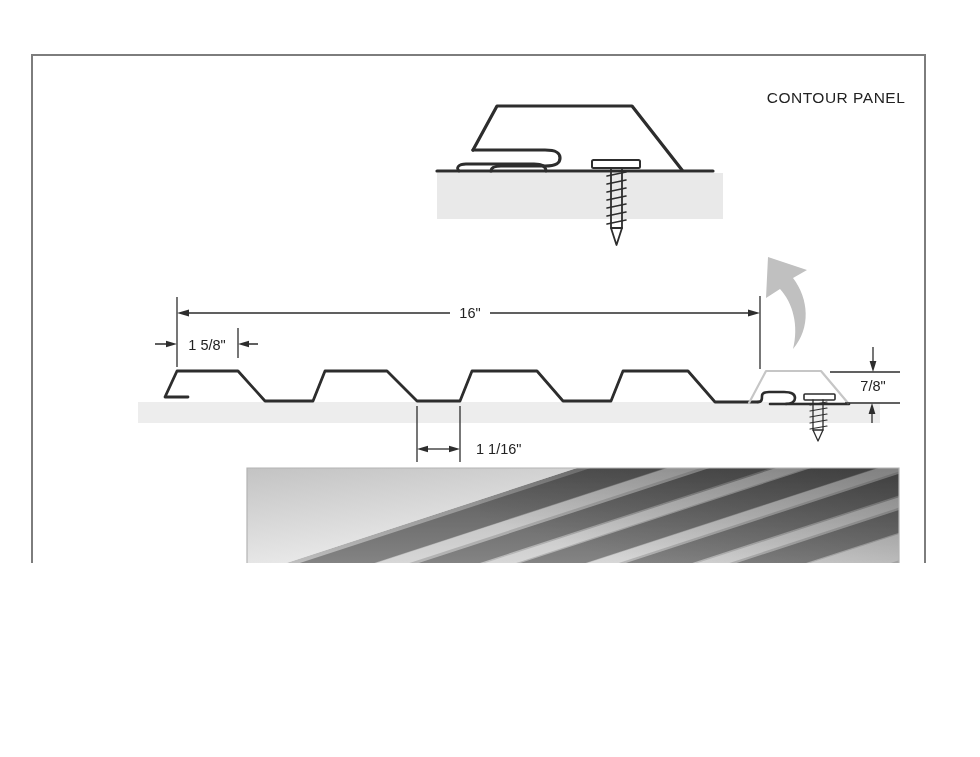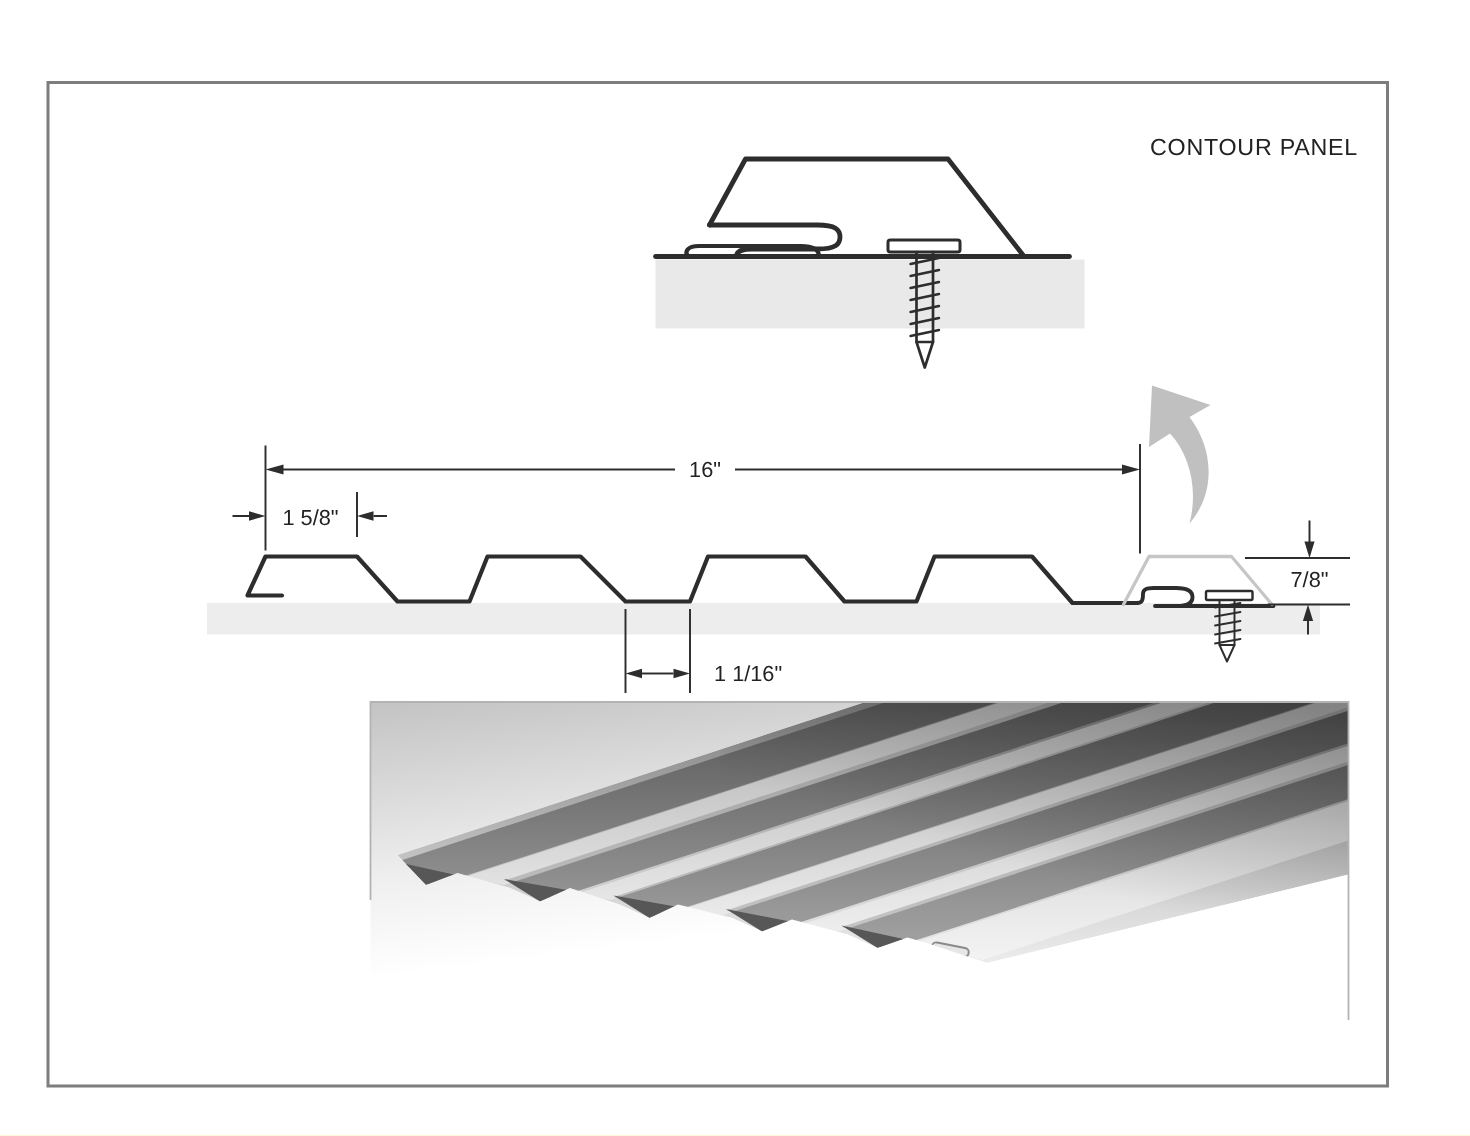--- a/index.html
+++ b/index.html
@@ -1,16 +1,16 @@
 <!DOCTYPE html>
 <html><head>
 <meta charset="utf-8">
 <style>
   html,body{margin:0;padding:0;background:#ffffff;}
-  .stage{position:relative;width:980px;height:757px;background:#fde047;overflow:hidden;
+  .stage{position:relative;width:980px;height:563px;background:#7dd3fc;overflow:hidden;
          font-family:"Liberation Sans", sans-serif;text-decoration:underline;}
   svg{position:absolute;left:0;top:0;}
   text{font-family:"Liberation Sans", sans-serif;fill:#222222;}
   .dim-text{font-size:14.5px;}
   .title-text{font-size:15.5px;letter-spacing:.5px;}
 </style>
 </head>
 <body>
 
 <div class="stage">

